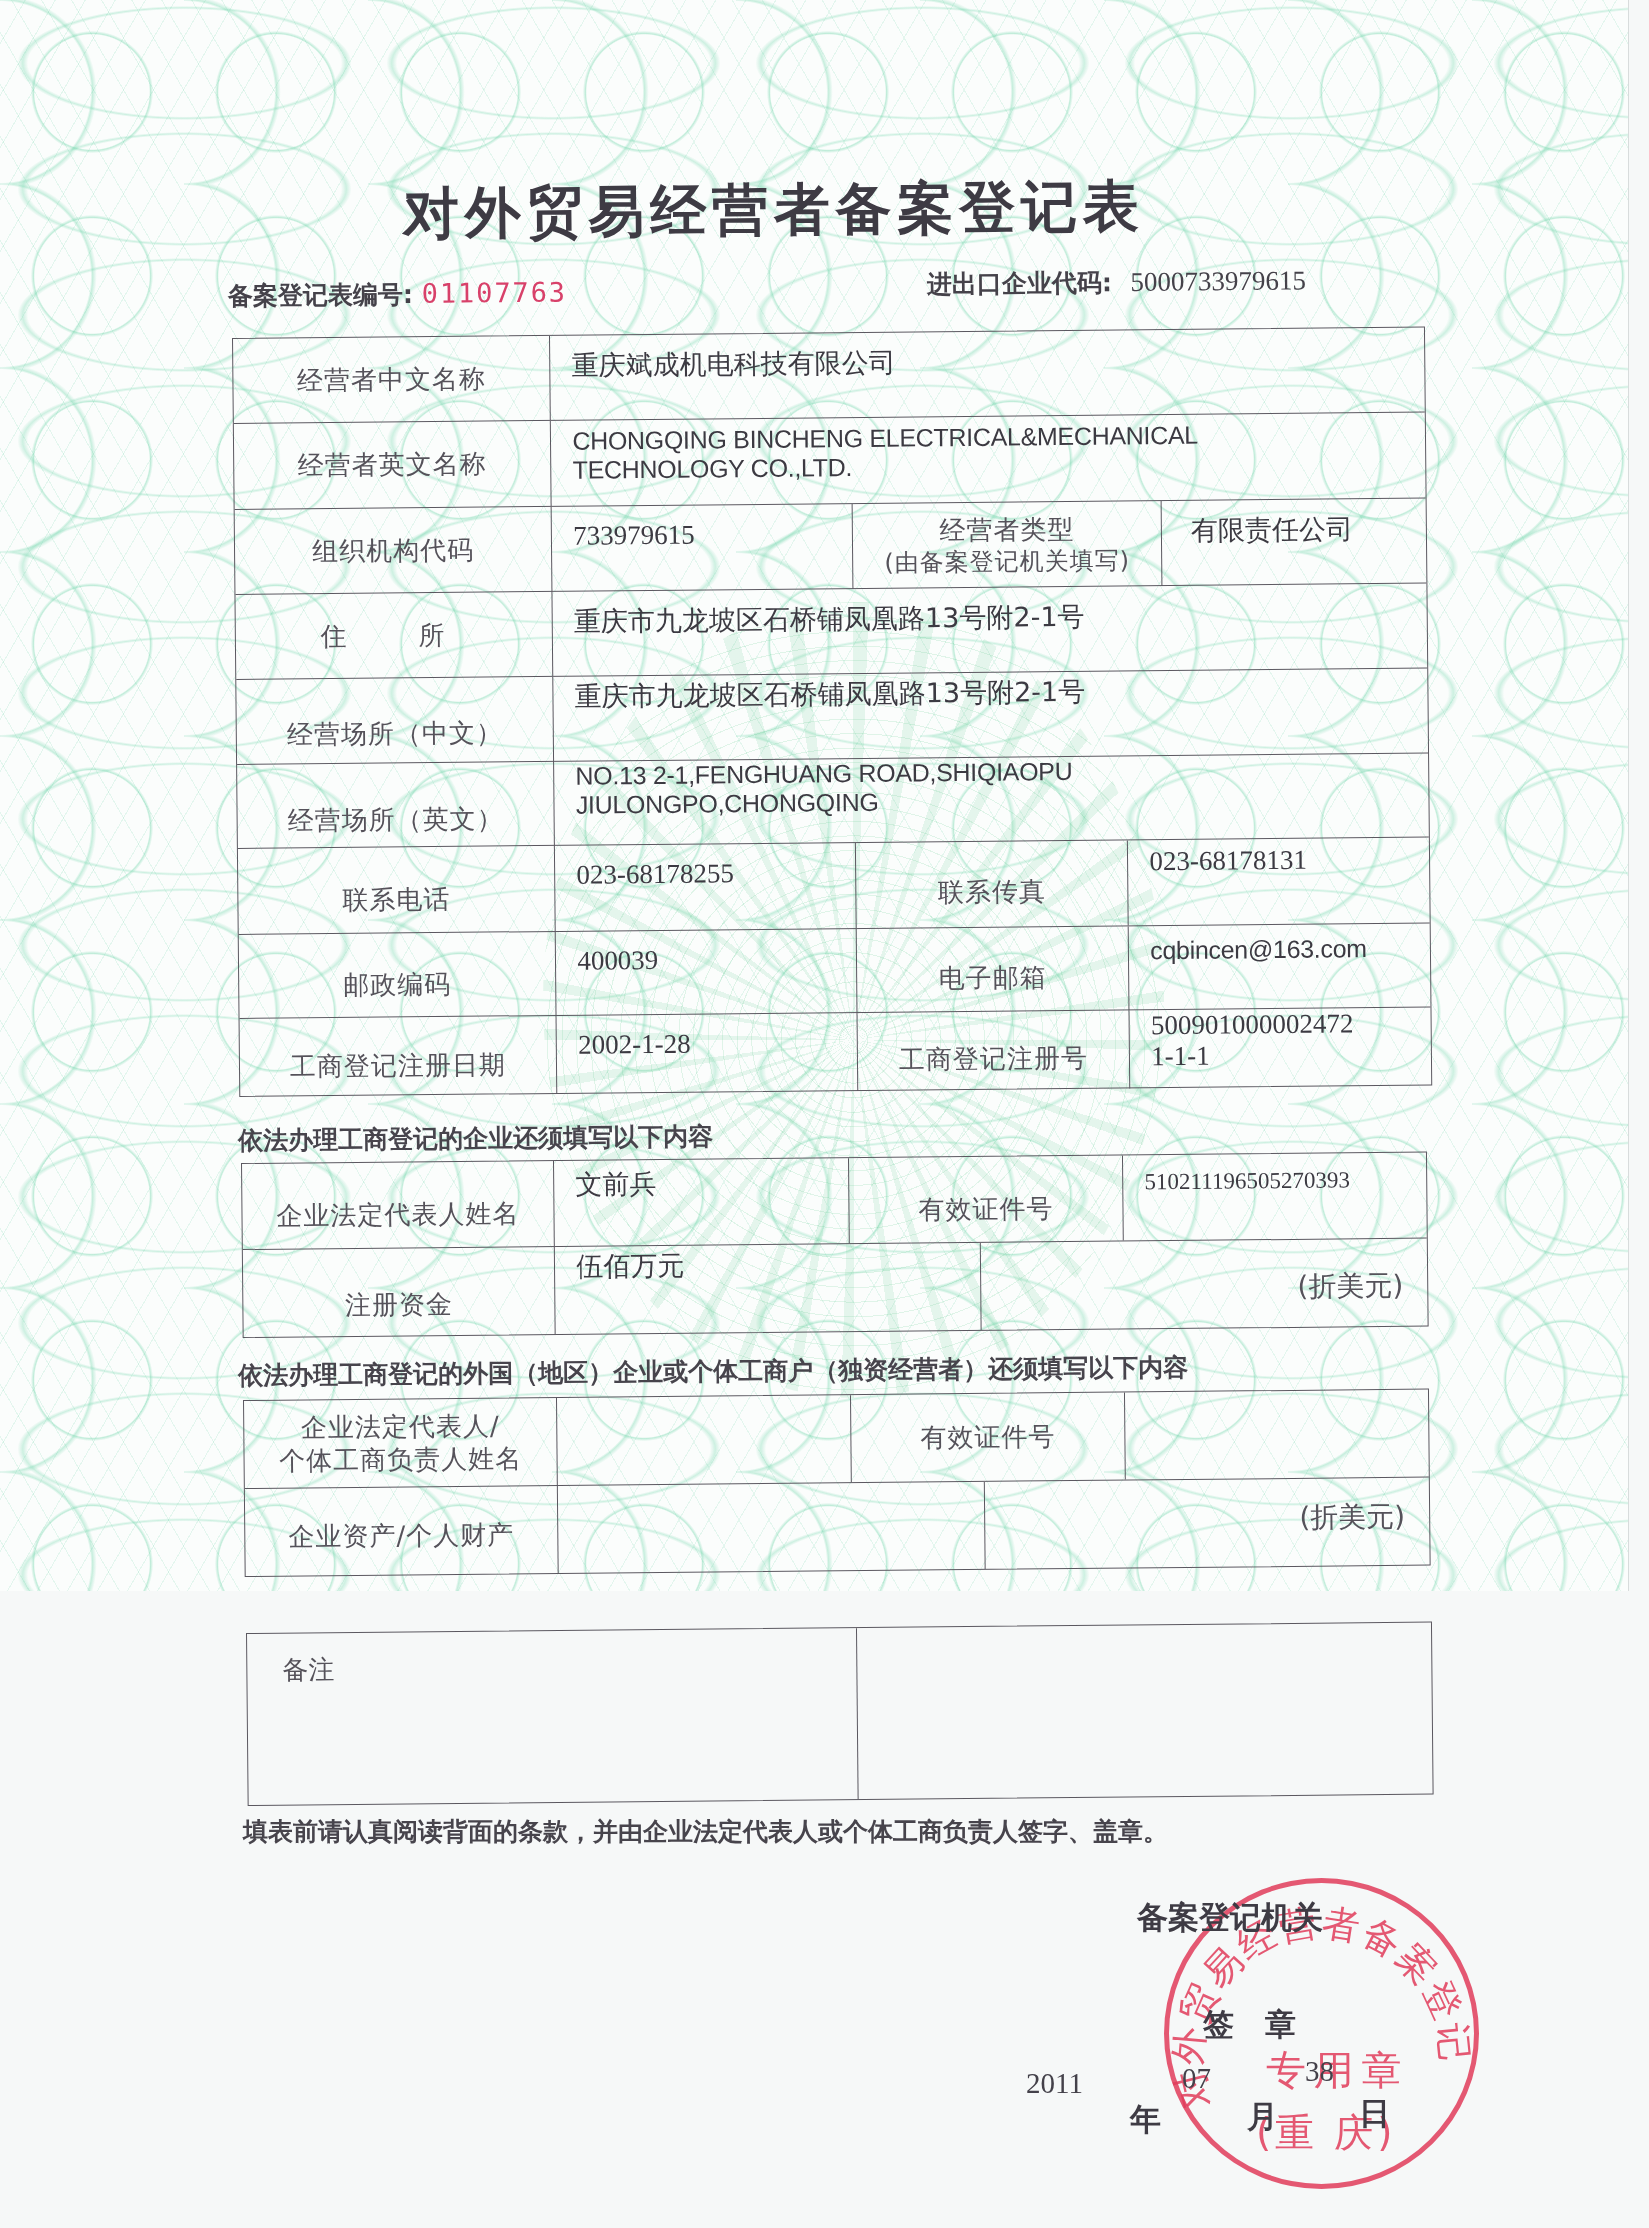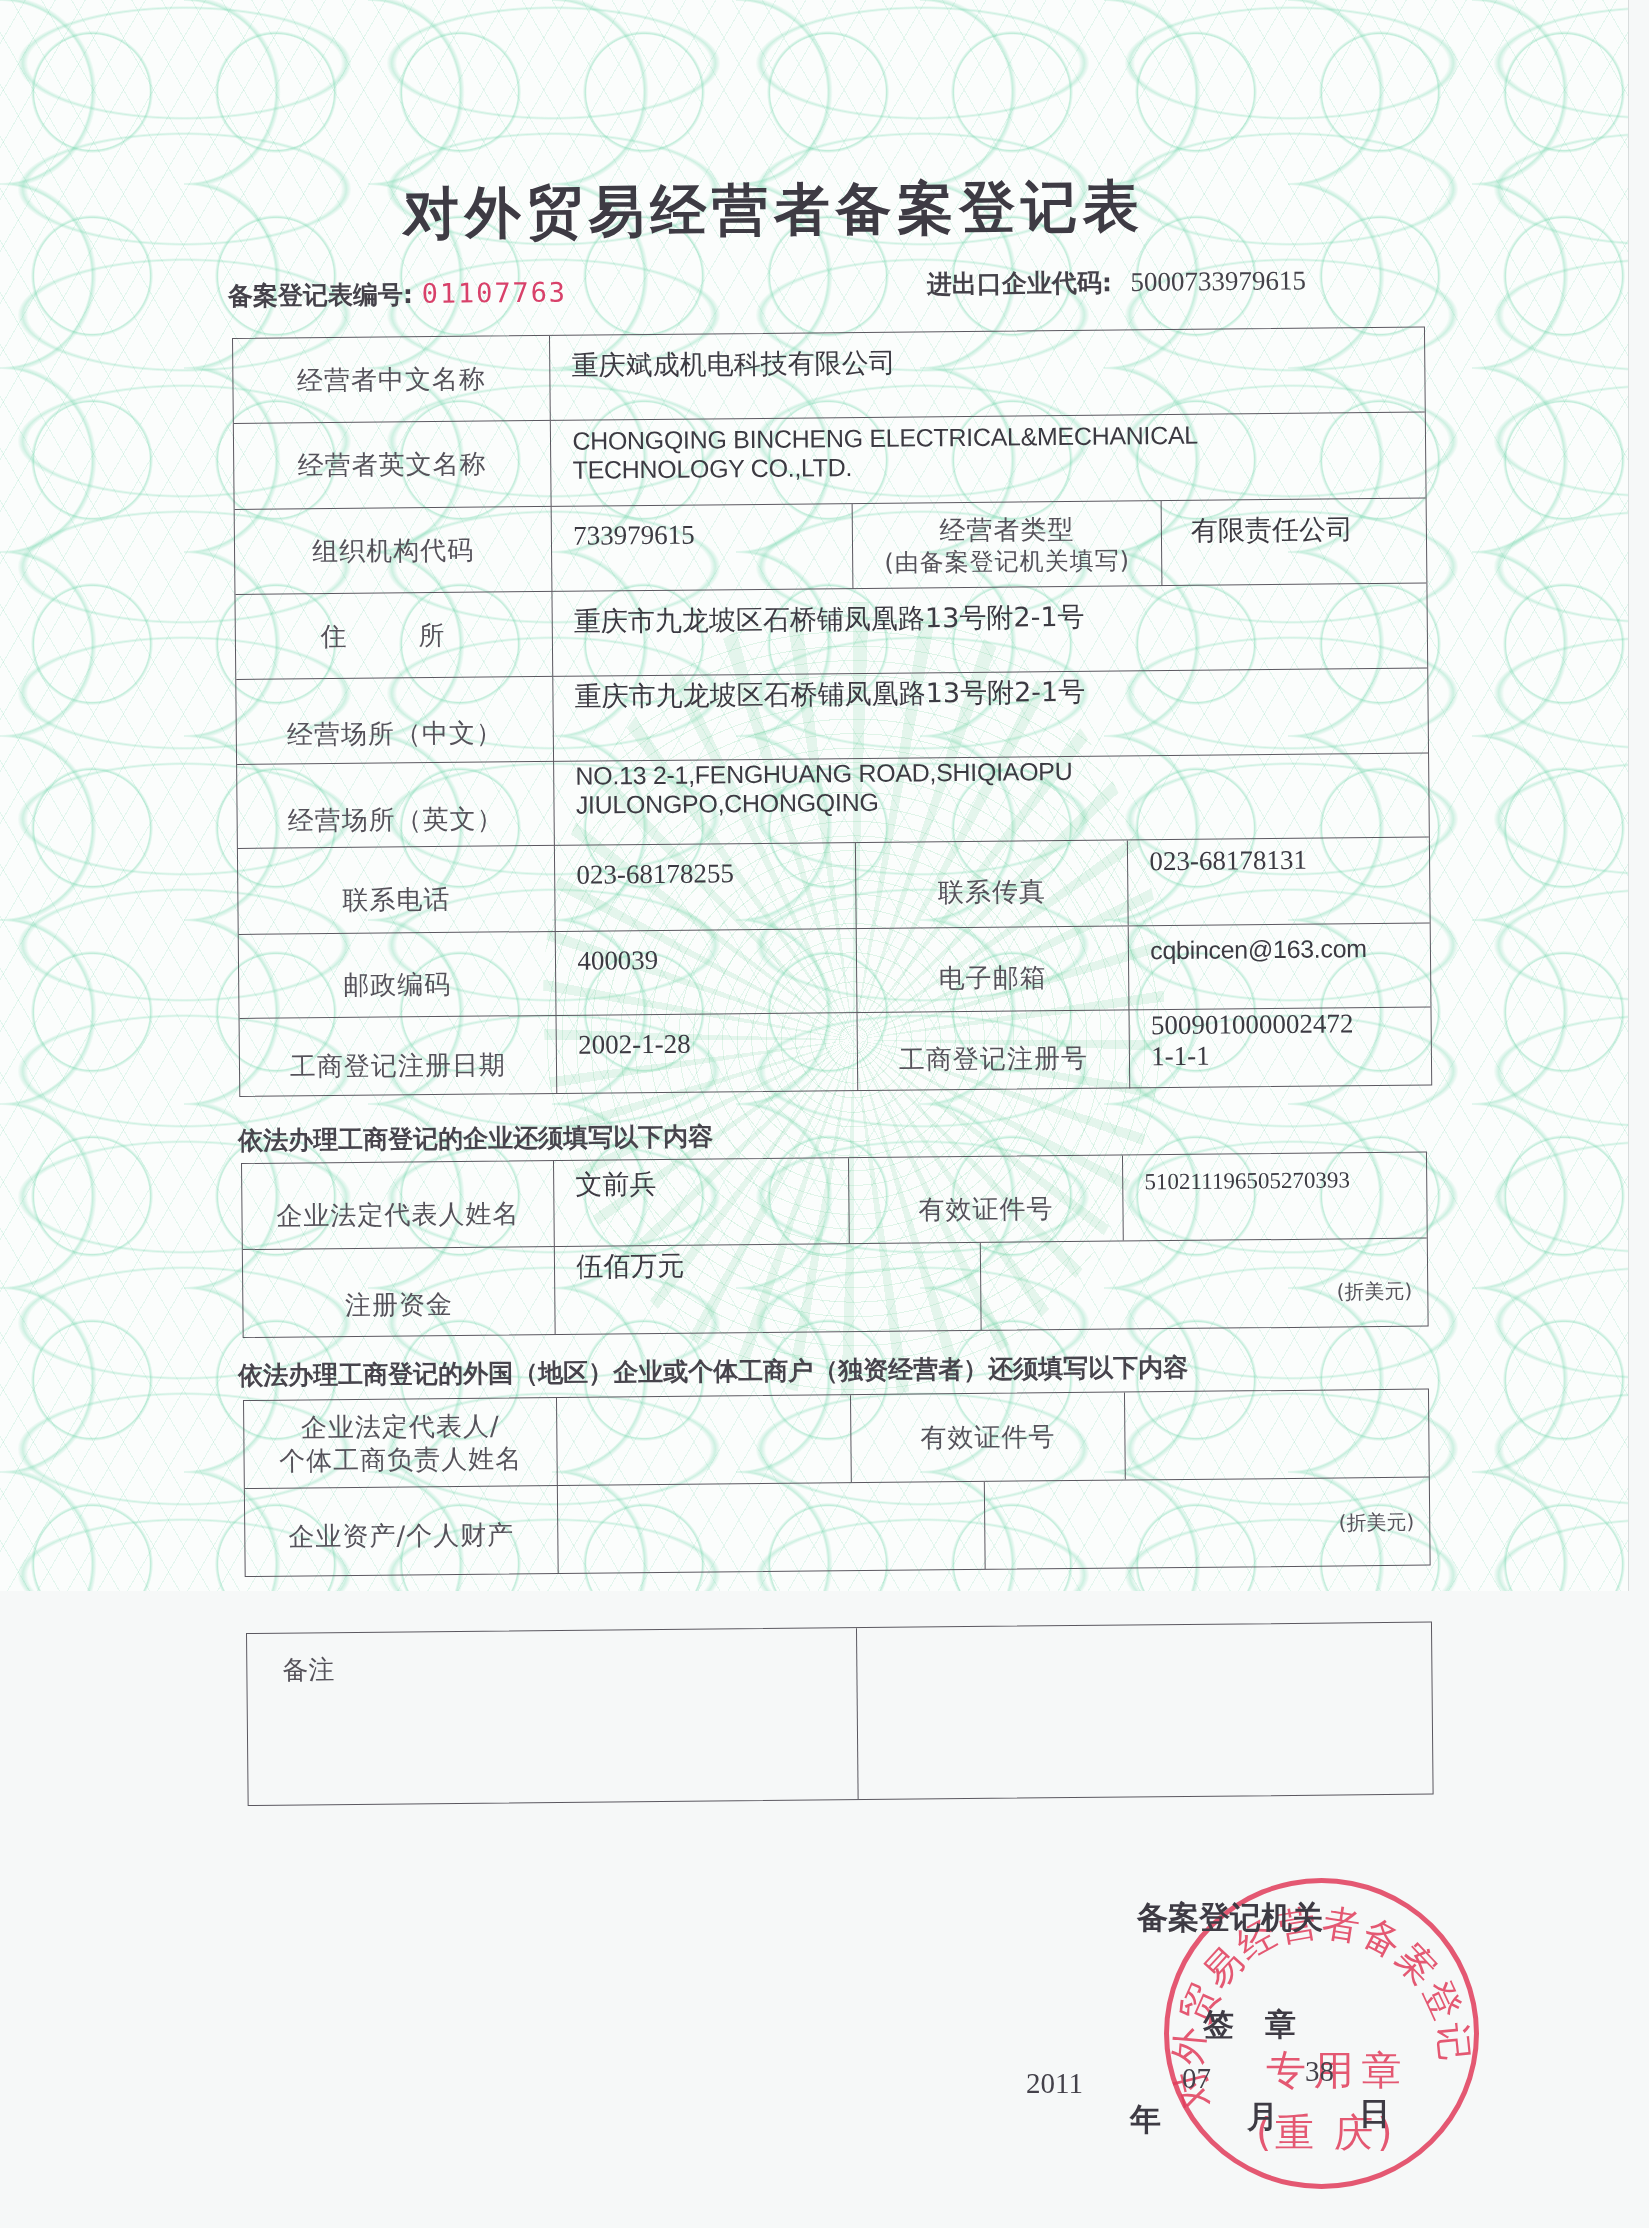--- a/index.html
+++ b/index.html
@@ -40,21 +40,21 @@
 
   .tbl { position: absolute; border: 1.9px solid #5b5860; box-sizing: border-box; transform: rotate(-0.55deg); transform-origin: 0 0; }
   .row { position: absolute; left: 0; right: 0; border-top: 1.9px solid #5b5860; }
   .row:first-child { border-top: none; }
   .cell { position: absolute; top: 0; bottom: 0; box-sizing: border-box; border-left: 1.9px solid #5b5860; }
   .cell.first { border-left: none; }
   .lbl { display: flex; align-items: center; justify-content: center; text-align: center; font-size: 26px; color: #55525a; line-height: 1.25; letter-spacing: 1px; }
   .val { padding: 13.6px 0 0 21.3px; font-size: 27px; color: #3c3a42; font-family: "Liberation Serif", serif; line-height: 1.15; }
   .val.sans { font-family: "Liberation Sans", sans-serif; font-size: 25px; letter-spacing: -0.3px; }
   .val.cn { font-family: "DejaVu Sans", sans-serif; font-size: 27px; }
-  .unit { position: absolute; right: 15px; bottom: 21.3px; font-size: 20px; color: #55525a; }
+  .unit { position: absolute; right: 24px; bottom: 21.3px; font-size: 28px; color: #55525a; }
 
   .section-h { font-size: 25px; font-weight: bold; color: #47444c; white-space: nowrap; transform: rotate(-0.5deg); transform-origin: 0 0; }
   .foot { font-size: 25px; font-weight: bold; color: #47444c; white-space: nowrap; }
 
   .stamp {
     position: absolute; left: 1164px; top: 1878px; width: 315px; height: 311px;
     border: 5.8px solid rgba(225,60,90,0.85); border-radius: 50%; box-sizing: border-box;
   }
   .stamp-ring-text {
     position: absolute; left: 0; top: 0; width: 100%; height: 100%;
@@ -188,20 +188,21 @@
 
   <div class="tbl" style="left:246px; top:1633px; width:1186px; height:173px;">
     <div class="row" style="top:0; height:171px;">
       <div class="cell first" style="left:0; width:609px;">
         <div style="position:absolute; left:35px; top:19.4px; font-size:26px; color:#55525a;">备注</div>
       </div>
       <div class="cell val" style="left:609px; right:0;"></div>
     </div>
   </div>
 
+  <div class="abs foot" style="left:243px; top:1815px;">填表前请认真阅读背面的条款，并由企业法定代表人或个体工商负责人签字、盖章。</div>
 
   <div class="stamp">
     <svg class="stamp-ring-text" viewBox="0 0 325 320">
       <defs>
         <path id="ringPath" d="M 45 235 A 128 128 0 1 1 280 235" fill="none"></path>
       </defs>
       <text font-size="40" fill="rgba(225,60,90,0.85)" font-family="DejaVu Sans, sans-serif" letter-spacing="2">
         <textPath href="#ringPath">对外贸易经营者备案登记</textPath>
       </text>
     </svg>

